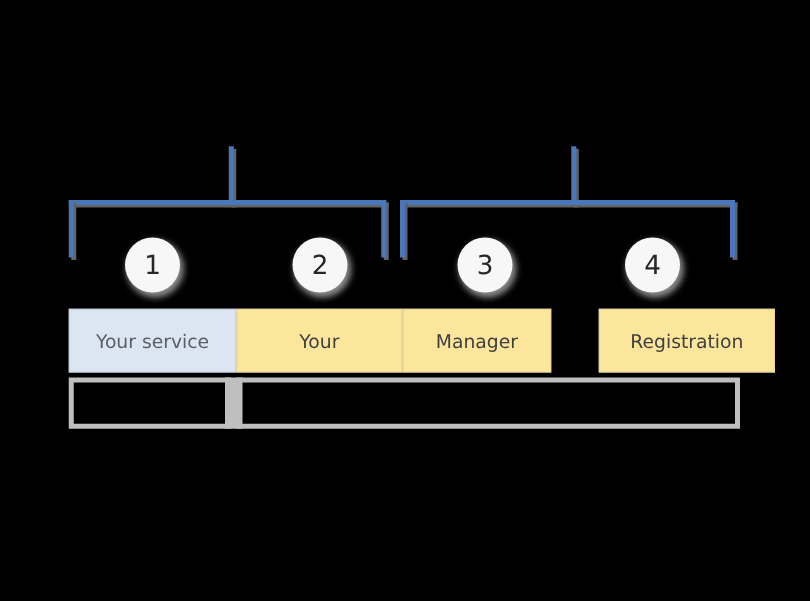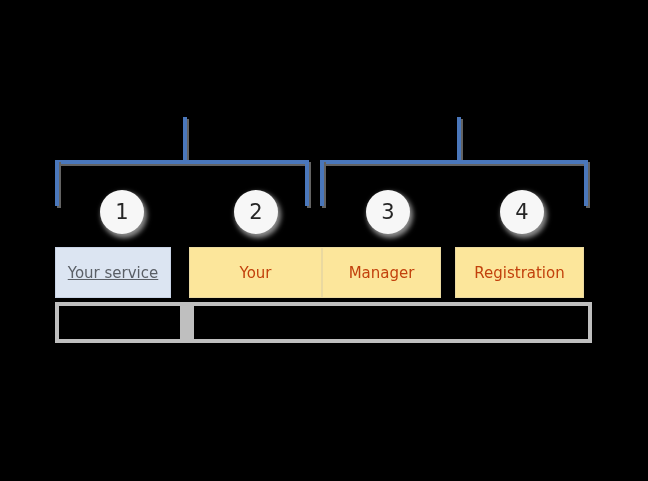--- a/index.html
+++ b/index.html
@@ -92,21 +92,21 @@
     box-sizing: border-box;
     border: 1px solid #d9d9d9;
   }
   .hcell.blue {
     background: #dce5f2;
     color: #5a5f66;
     border-color: #c9d4e6;
   }
   .hcell.amber {
     background: #fce69b;
-    color: #c2410c;
+    color: #404040;
     border-color: #ead9a0;
   }
   .hcell .label {
     display: block;
     padding: 0 4px;
   }
 
   .body-row {
     position: absolute;
     left: 0;
@@ -154,37 +154,37 @@
 
   <div class="num-circle" style="left:100px; top:190px;">1</div>
   <div class="num-circle" style="left:234px; top:190px;">2</div>
   <div class="num-circle" style="left:366px; top:190px;">3</div>
   <div class="num-circle" style="left:500px; top:190px;">4</div>
 
   <div id="table-wrap">
 
     <div class="header-row">
 
-      <div class="hcell blue" style="left:0px; width:116px;text-decoration:underline;">
+      <div class="hcell blue" style="left:0px; width:134px;">
         <span class="label">Your service</span>
       </div>
 
       <div class="hcell amber" style="left:134px; width:133px;">
         <span class="label">
           <span>Your</span><br>
         </span>
       </div>
 
       <div class="hcell amber" style="left:267px; width:119px;">
         <span class="label">
           <span>Manager</span><br>
         </span>
       </div>
 
-      <div class="hcell amber" style="left:400px; width:129px;text-align:right;">
+      <div class="hcell amber" style="left:424px; width:141px;text-align:right;">
         <span class="label">Registration</span>
       </div>
 
     </div>
 
     <div class="body-row">
 
       <div class="gap-fill" style="left:125px; top:0px; width:14px; height:41px;"></div>
 
       <div class="bcell" style="left:0px; width:130px;"></div>

